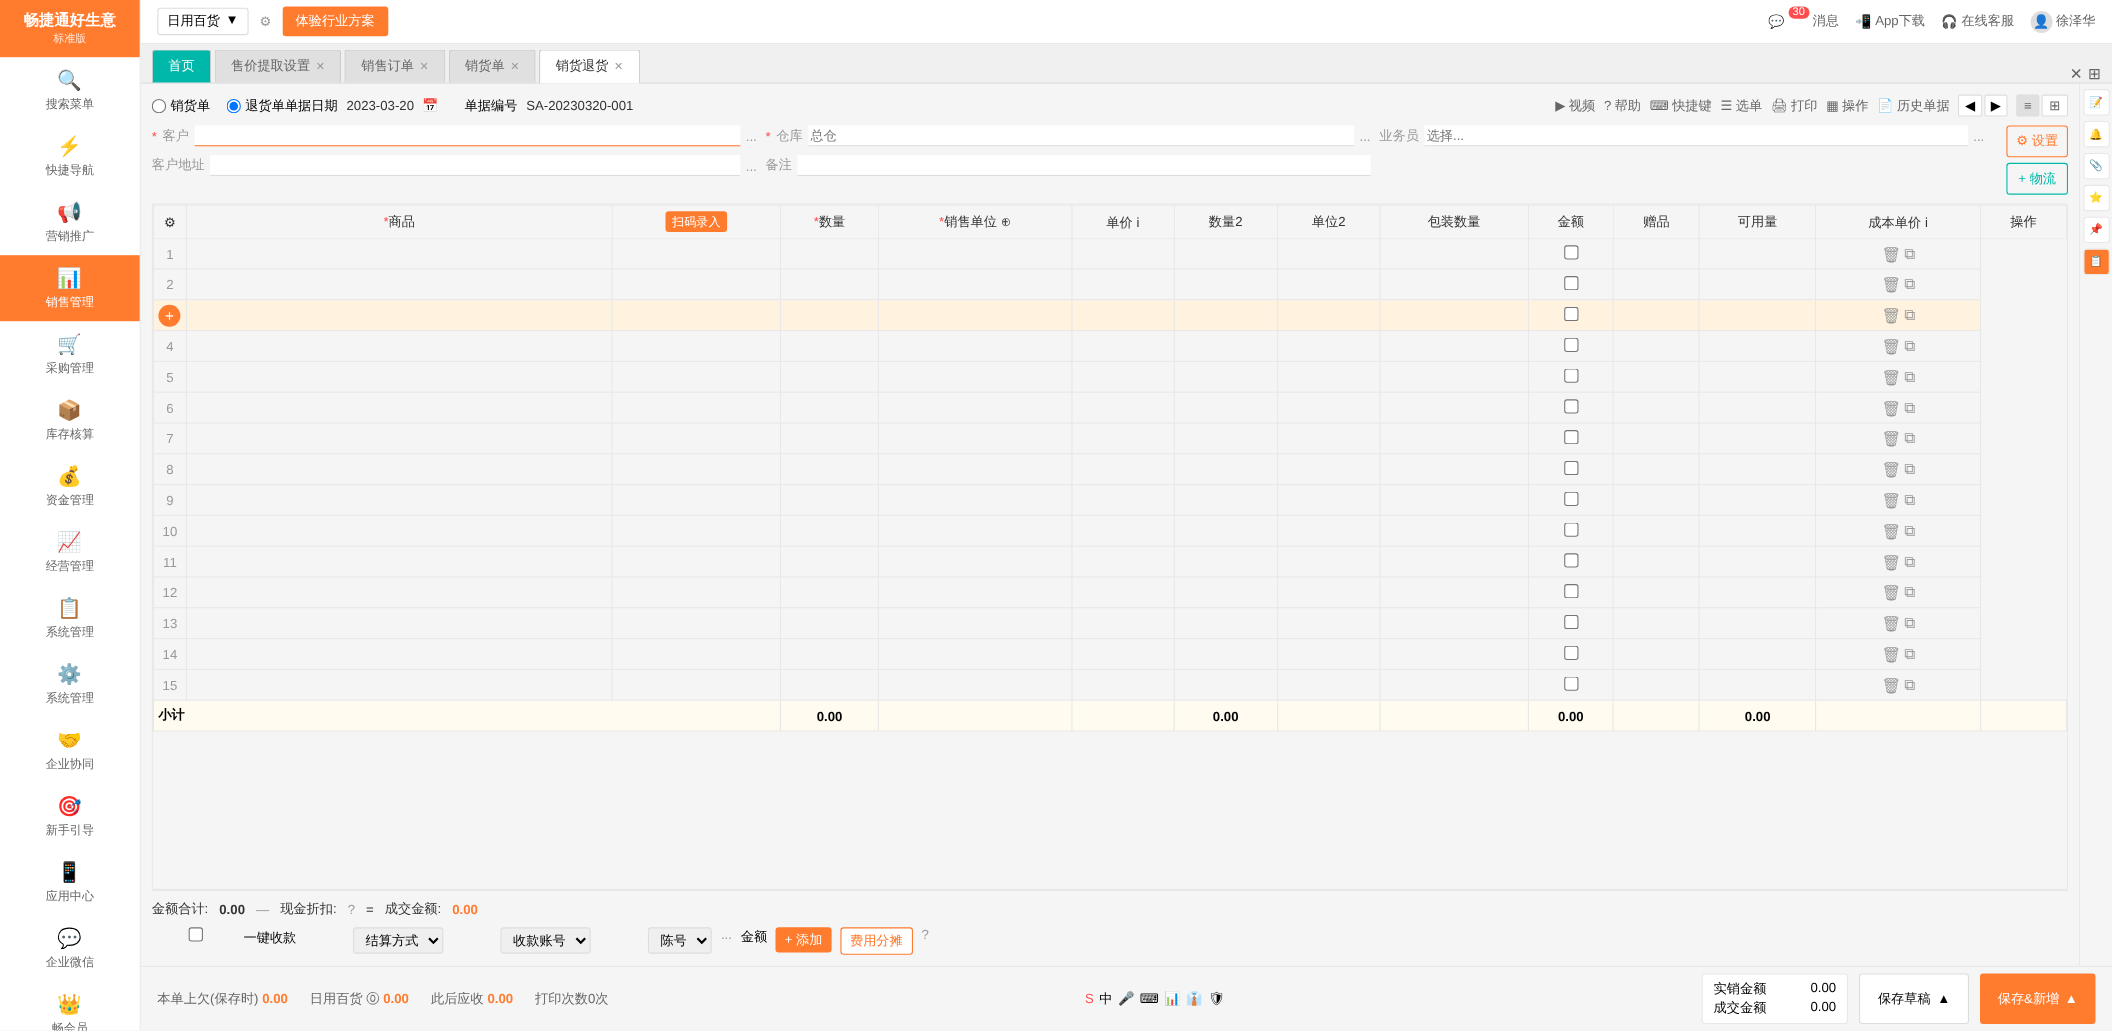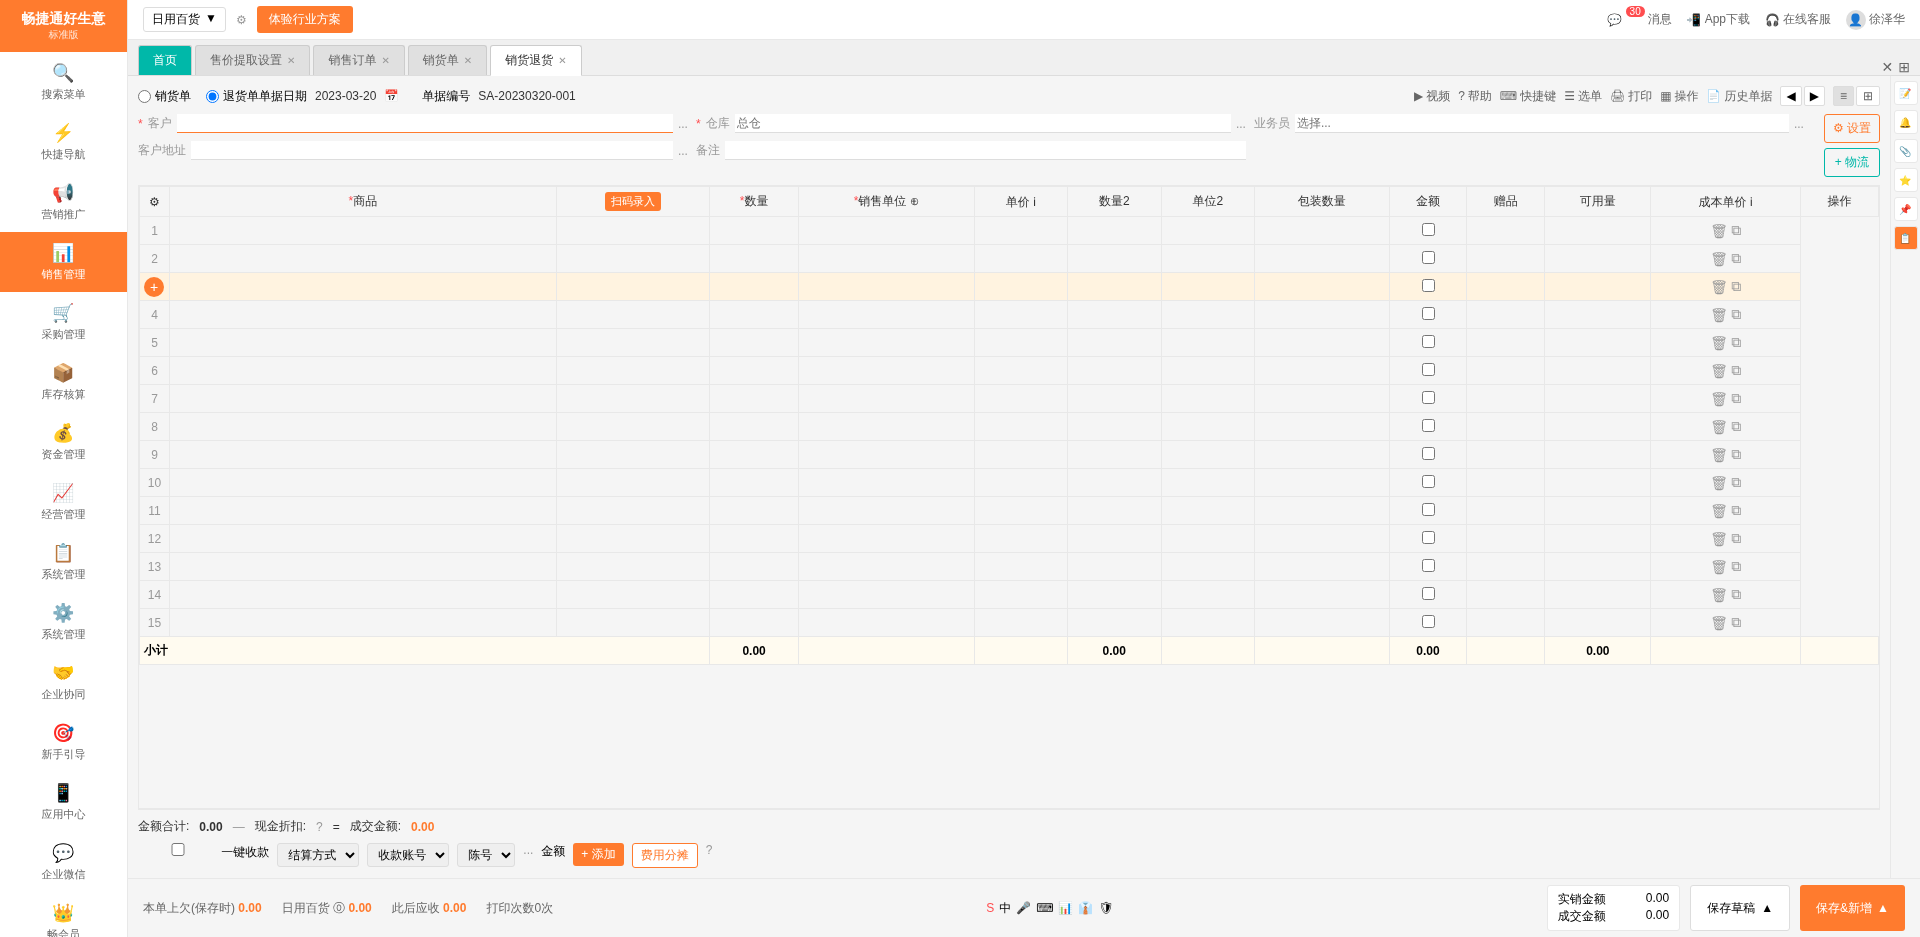--- a/index.html
+++ b/index.html
@@ -56,21 +56,21 @@
     .table-actions { display: flex; gap: 3px; justify-content: center; }
     .table-actions button { border: none; background: none; cursor: pointer; color: #999; font-size: 14px; }
     .add-row-btn { width: 20px; height: 20px; border-radius: 50%; background: #ff7b2e; color: white; border: none; cursor: pointer; font-size: 14px; display: flex; align-items: center; justify-content: center; }
     .subtotal-row td { background: #fffbf0; font-weight: bold; }
 
     
     .form-bottom { border-top: 1px solid #e8e8e8; padding: 8px 0 0; }
     .totals-row { display: flex; align-items: center; gap: 10px; font-size: 12px; color: #333; margin-bottom: 8px; }
     .payment-row { display: flex; align-items: flex-start; gap: 8px; }
     .payment-row input { border: 1px solid #ddd; border-radius: 3px; padding: 3px 6px; width: 80px; }
-    .payment-row select { border: 1px solid #ddd; border-radius: 3px; padding: 3px 6px; }
+    .payment-row select { border: 1px solid #ddd; border-radius: 3px; padding: 3px 6px; margin-left: 44px; }
     .add-btn { background: #ff7b2e; color: white; border: none; border-radius: 3px; padding: 3px 8px; cursor: pointer; }
     .split-btn { background: #fff; border: 1px solid #ff7b2e; color: #ff7b2e; border-radius: 3px; padding: 3px 8px; cursor: pointer; }
 
     
     .footer { background: #f5f5f5; border-top: 1px solid #e8e8e8; padding: 6px 15px; display: flex; align-items: center; justify-content: space-between; }
     .footer-info { display: flex; gap: 20px; font-size: 12px; color: #666; }
     .footer-actions { display: flex; gap: 10px; }
     .save-draft { border: 1px solid #ddd; background: white; border-radius: 3px; padding: 6px 16px; cursor: pointer; font-size: 12px; display: flex; align-items: center; gap: 6px; }
     .save-new { background: #ff7b2e; color: white; border: none; border-radius: 3px; padding: 6px 16px; cursor: pointer; font-size: 12px; display: flex; align-items: center; gap: 5px; }
 

